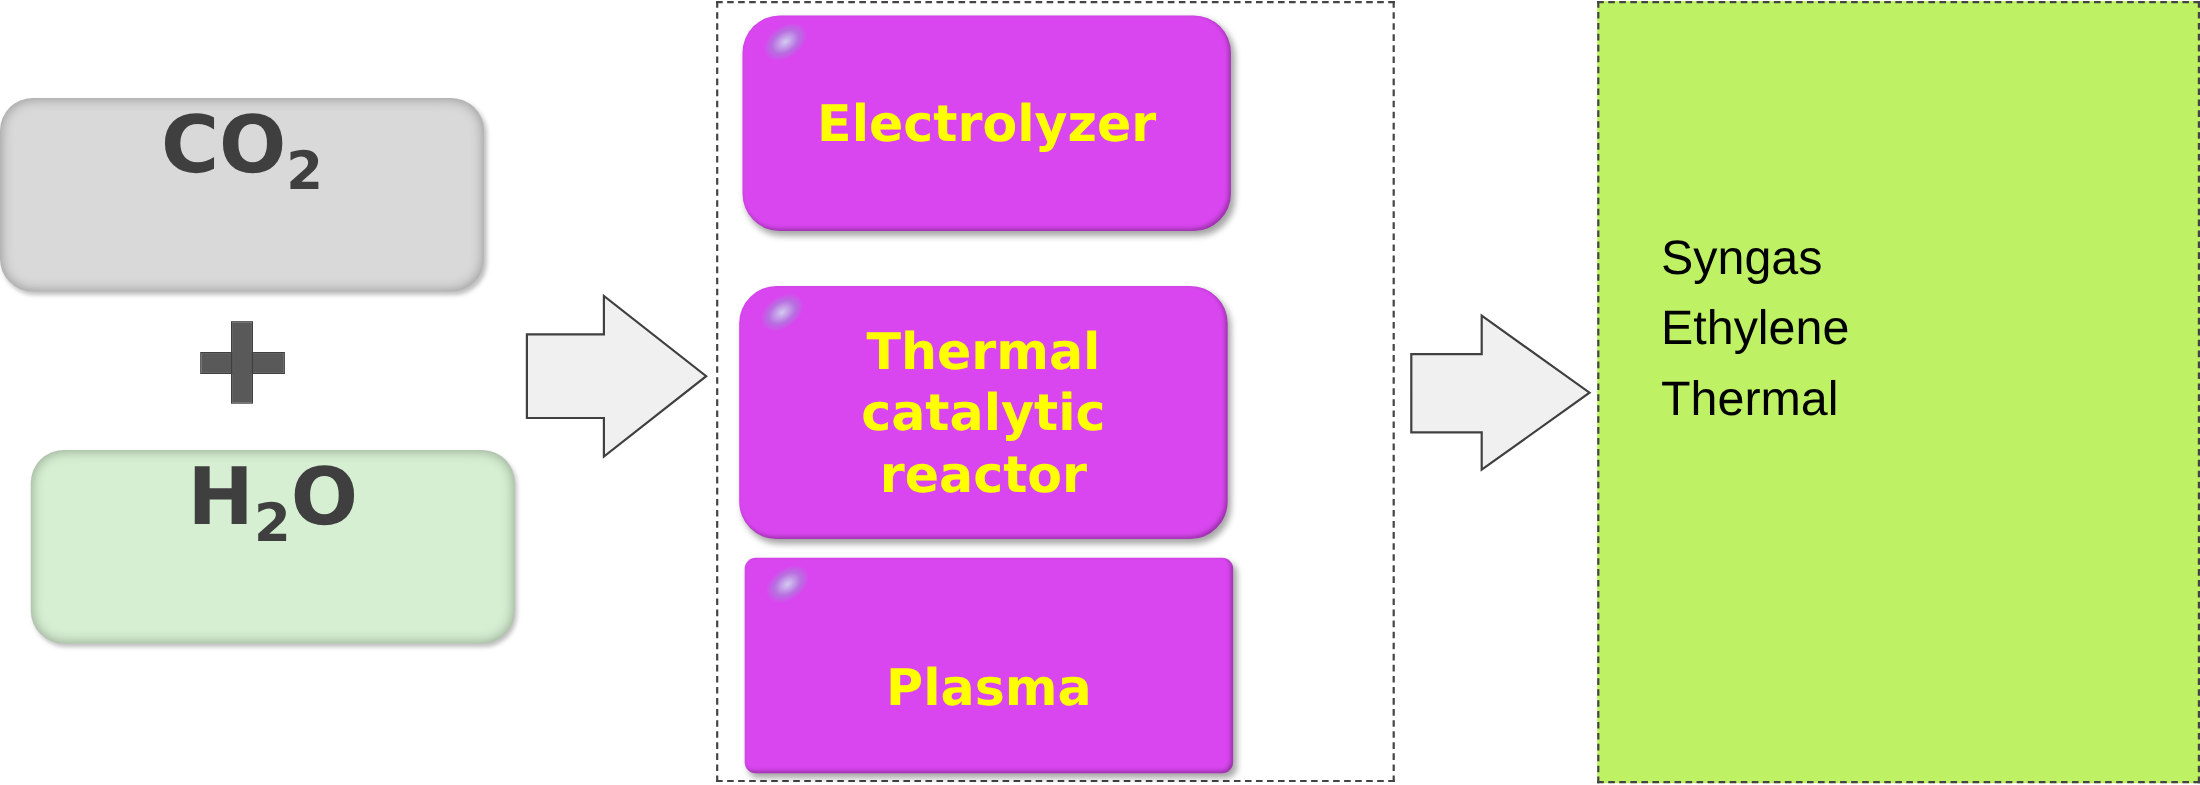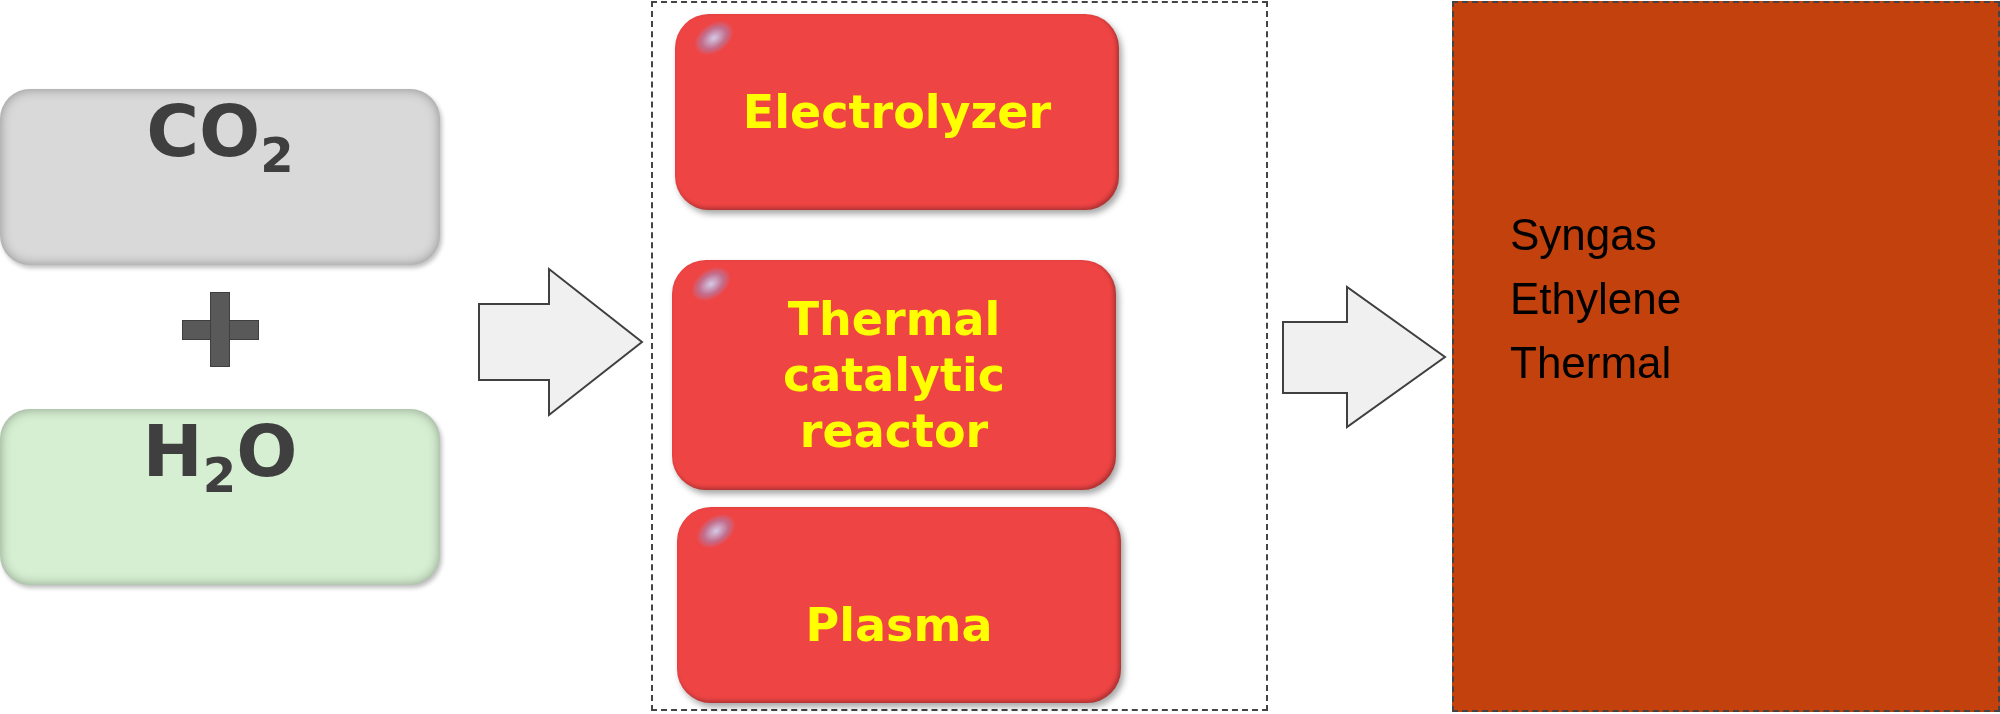--- a/index.html
+++ b/index.html
@@ -8,56 +8,56 @@
   .reactant {
     position: absolute; left: 0; width: 440px; height: 176px;
     border-radius: 30px;
     display: flex; align-items: flex-start; justify-content: center;
     box-shadow: inset 0 0 12px rgba(0,0,0,0.35), 2px 3px 4px rgba(0,0,0,0.25);
     font-family: "DejaVu Sans", sans-serif; font-weight: bold;
     font-size: 72px; color: #3f3f3f;
   }
   .reactant sub { font-size: 48px; vertical-align: -16px; }
   #co2 { top: 89px; background: #d9d9d9; }
-  #h2o { top: 409px; background: #d6efd2; }
+  #h2o { top: 409px; background: #d6efd2; margin-left: 28px; }
 
   #plus { position: absolute; left: 183px; top: 293px; width: 75px; height: 73px; }
   #plus .h { position: absolute; left: 0; top: 28px; width: 75px; height: 18px; background: #595959; outline: 1px solid #3f3f3f; }
   #plus .v { position: absolute; left: 28px; top: 0; width: 18px; height: 73px; background: #595959; outline: 1px solid #3f3f3f; }
 
   .arrow { position: absolute; }
   #arrow1 { left: 476px; top: 266px; width: 168px; height: 152px; }
   #arrow2 { left: 1280px; top: 284px; width: 168px; height: 146px; }
 
   #process-group {
     position: absolute; left: 651px; top: 1px; width: 617px; height: 710px;
     border: 2px dashed #444; box-sizing: border-box;
   }
   .process {
     position: absolute; border-radius: 34px;
-    background: #ef4444;
+    background: #d946ef;
     box-shadow: 3px 4px 6px rgba(0,0,0,0.35), inset -2px -2px 4px rgba(0,0,0,0.3);
     display: flex; align-items: center; justify-content: center; text-align: center;
     color: #ffff00; font-family: "DejaVu Sans", sans-serif; font-weight: bold;
     font-size: 46px; line-height: 56px;
     overflow: hidden;
   }
   .process .gloss {
     position: absolute; left: 18px; top: 10px; width: 42px; height: 28px;
     border-radius: 50%;
     background: radial-gradient(ellipse at center, rgba(210,210,240,0.95) 0%, rgba(150,150,210,0.5) 45%, rgba(46,46,122,0) 75%);
     transform: rotate(-35deg);
   }
   #p-electrolyzer { left: 22px; top: 11px; width: 444px; height: 196px; }
   #p-thermal { left: 19px; top: 190px; width: 444px; height: 230px; }
-  #p-plasma { left: 24px; top: 369px; width: 444px; height: 196px; }
+  #p-plasma { left: 24px; top: 369px; width: 444px; height: 196px; border-radius: 10px; }
 
   #product-group {
     position: absolute; left: 1452px; top: 1px; width: 548px; height: 711px;
-    border: 2px dashed #444; box-sizing: border-box; background: #c2410c;
+    border: 2px dashed #444; box-sizing: border-box; background: #bef264;
   }
   #product-list { position: absolute; left: 56px; top: 200px; margin: 0; padding: 0; list-style: none; }
   #product-list li { font-size: 44px; color: #000; line-height: 64px; height: 64px; }
 </style>
 </head>
 <body>
 
 <div id="co2" class="reactant">
   <span><span>CO</span><sub>2</sub></span>
 </div>

